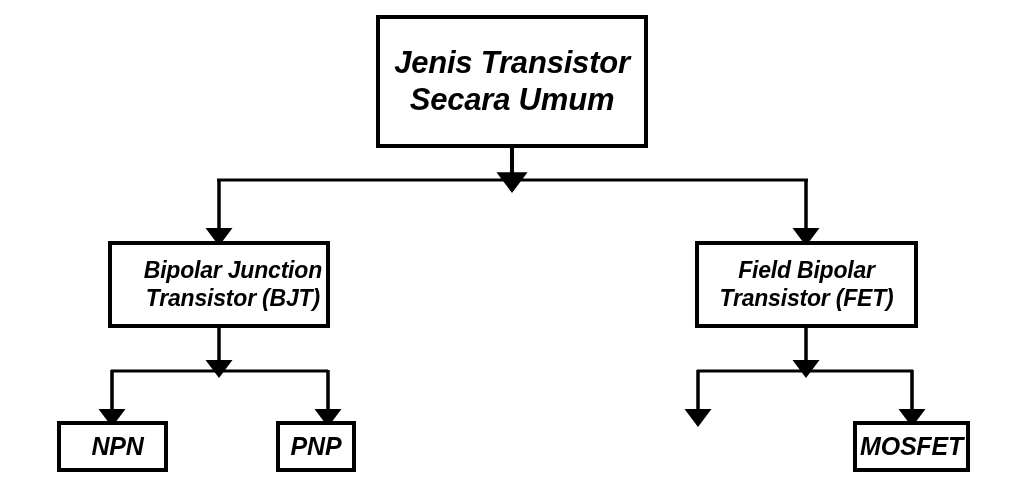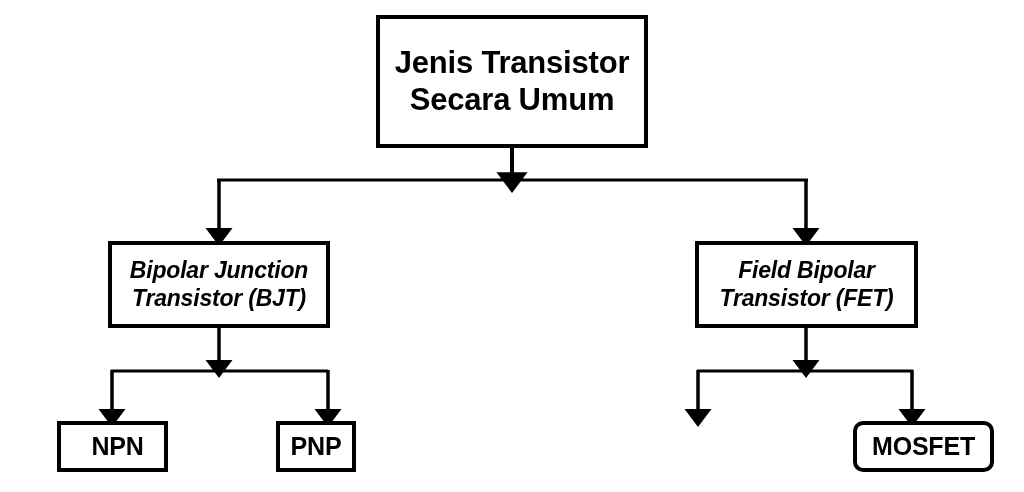--- a/index.html
+++ b/index.html
@@ -35,51 +35,52 @@
     text-align: center;
     color: #000000;
     font-weight: bold;
     line-height: 1.18;
     z-index: 2;
   }
   .node .label {
     display: block;
     white-space: pre-line;
     padding: 0 4px;
+    font-style: italic;
   }
   
   .node-root {
     left: 376px;
     top: 15px;
     width: 272px;
     height: 133px;
     font-size: 31px;
     letter-spacing: -0.2px;
   }
   
   .node-l1 {
     top: 241px;
     height: 87px;
     font-size: 23px;
     font-style: italic;
     letter-spacing: -0.2px;
   }
-  .node-bjt  { left: 108px; width: 222px; }
+  .node-bjt  { left: 108px; width: 222px; justify-content: flex-end; }
   .node-fet  { left: 695px; width: 223px; }
   
   .node-l2 {
     top: 421px;
     height: 51px;
     font-size: 25px;
     letter-spacing: -0.2px;
   }
   .node-npn    { left: 57px;  width: 111px; padding-left: 10px; }
   .node-pnp    { left: 276px; width: 80px; }
   .node-jfet   { left: 645px; width: 105px; }
-  .node-mosfet { left: 853px; width: 141px; border-radius: 10px; }
+  .node-mosfet { left: 853px; width: 117px; }
 </style>
 </head>
 <body>
 
 <div id="diagram">
 
   <svg id="connectors" viewBox="0 0 1024 492" aria-hidden="true">
     <defs>
       <marker id="arrowhead" markerWidth="9" markerHeight="9" refX="1.2" refY="4.5" orient="auto" markerUnits="strokeWidth">
         <path d="M0,0.6 L0,8.4 L5.2,4.5 z" fill="#000000"></path>

